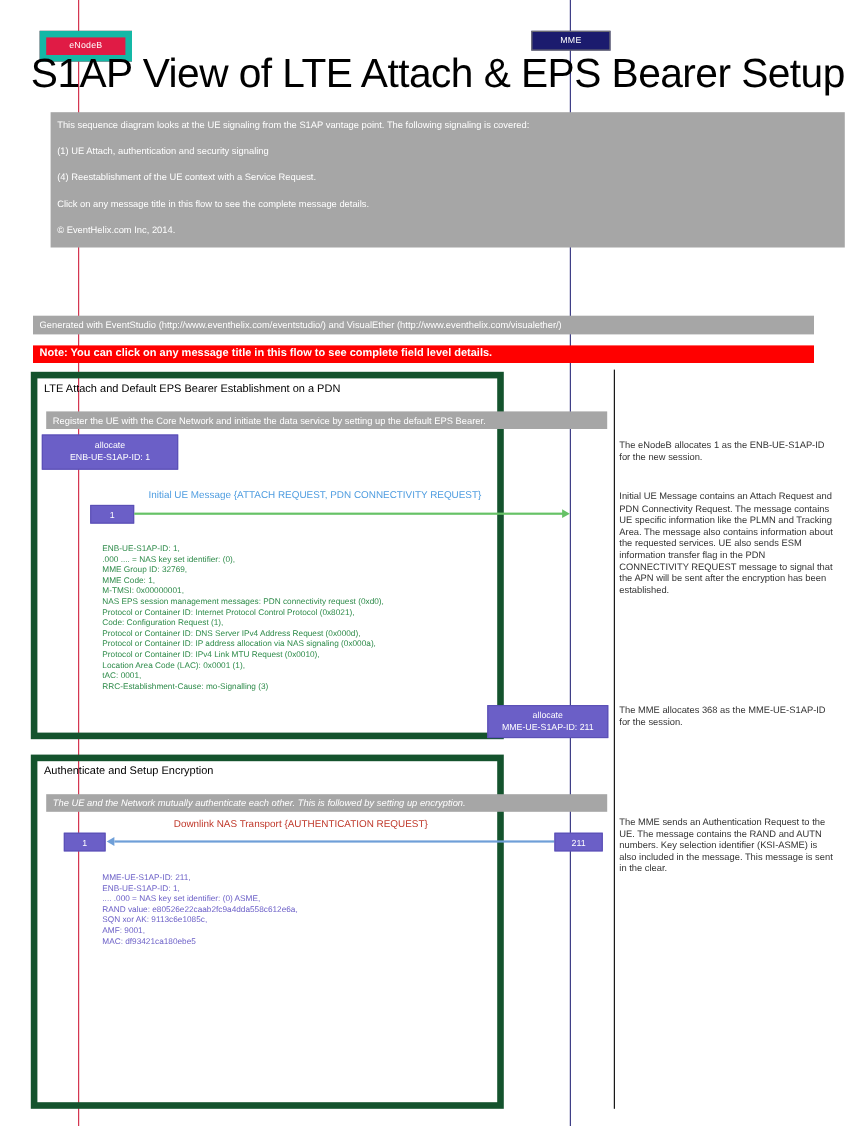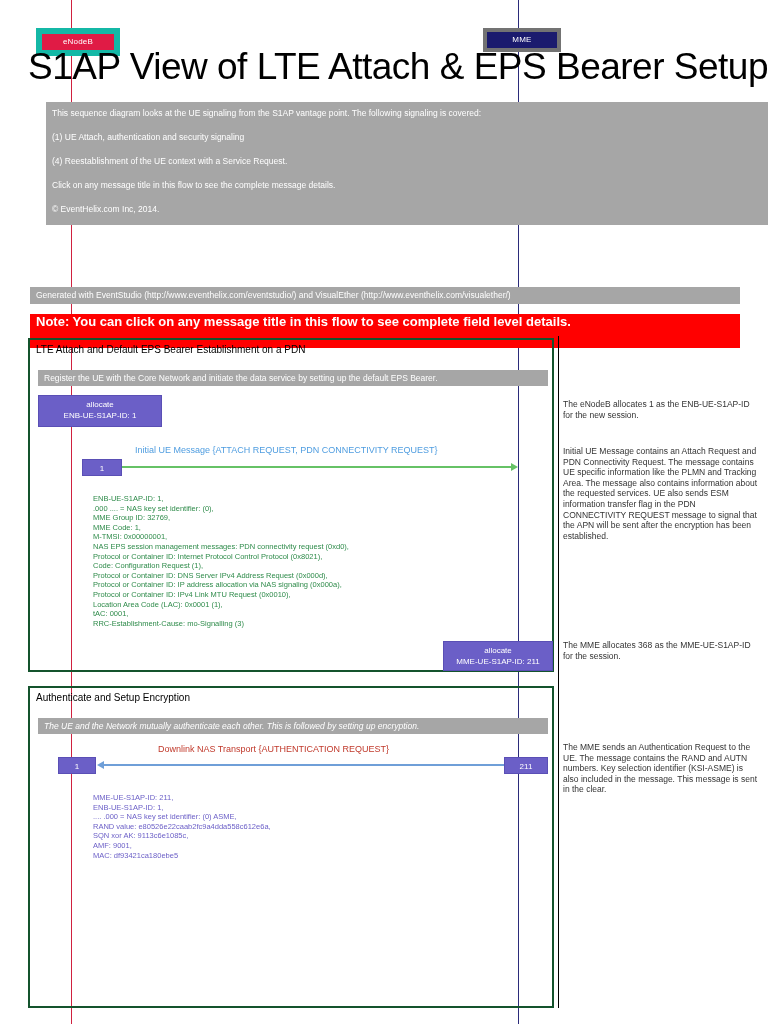--- a/index.html
+++ b/index.html
@@ -37,21 +37,21 @@
     letter-spacing: .2px;
   }
   .actor-enb {
     left: 36px; top: 28px; width: 72px;
     background: #e01b45;
     border: 6px solid #14b8a6;
   }
   .actor-mme {
     left: 483px; top: 28px; width: 70px;
     background: #1b1b6e;
-    border: 4px solid #737373;
+    border: 1px solid #737373;
   }
 
   
   .page-title {
     position: absolute;
     left: 28px;
     top: 46px;
     font-size: 37px;
     font-weight: normal;
     letter-spacing: -0.5px;
@@ -90,37 +90,37 @@
     padding-left: 6px;
     box-sizing: border-box;
     white-space: nowrap;
   }
 
   .note-block {
     position: absolute;
     left: 30px;
     top: 314px;
     width: 710px;
-    height: 34px;
+    height: 16px;
     line-height: 16px;
     background: #ff0000;
     color: #ffffff;
-    font-size: 13px;
+    font-size: 10px;
     font-weight: bold;
     padding-left: 6px;
     box-sizing: border-box;
     white-space: nowrap;
   }
 
   
   .section {
     position: absolute;
     left: 28px;
-    width: 526px;
-    border: 2px solid #14532d;
+    width: 430px;
+    border: 6px solid #14532d;
     box-sizing: border-box;
   }
   .section-title {
     position: absolute;
     left: 6px;
     top: 4px;
     font-size: 10px;
     color: #000000;
     white-space: nowrap;
   }

